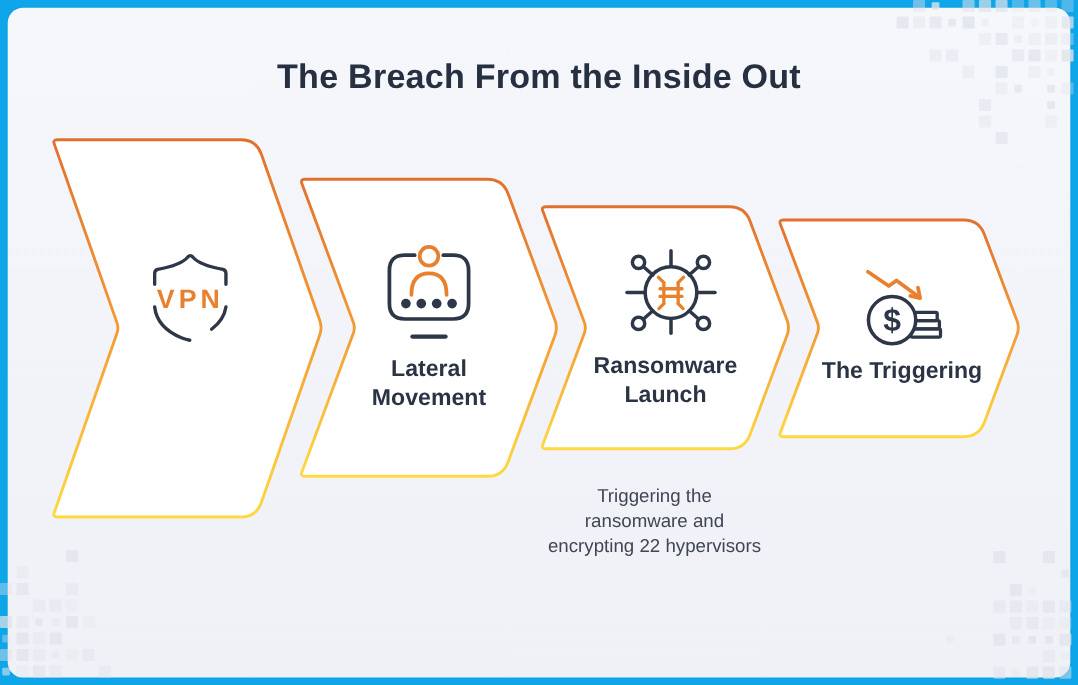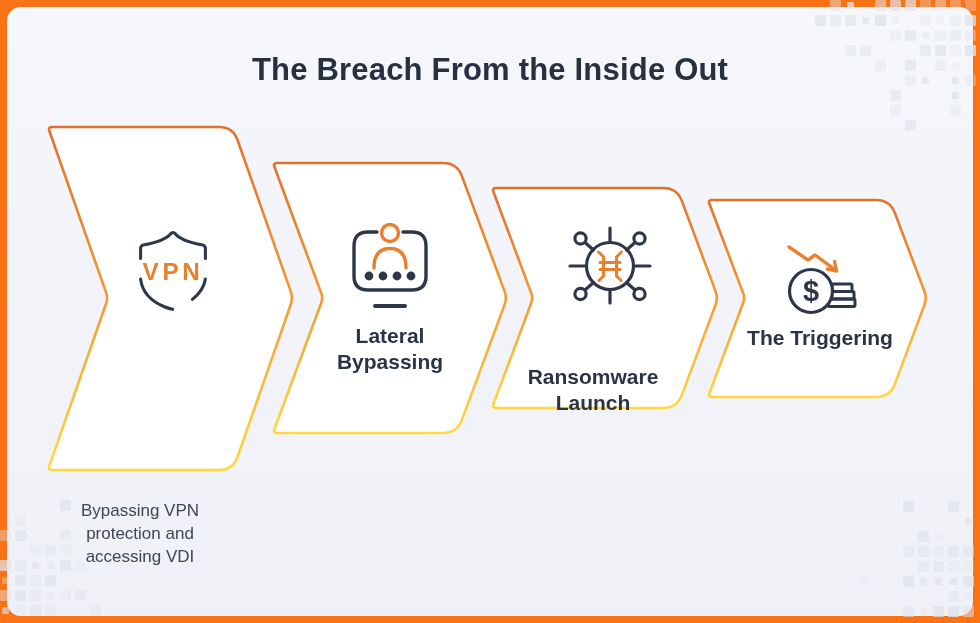--- a/index.html
+++ b/index.html
@@ -1,33 +1,33 @@
 <!DOCTYPE html>
 <html><head>
 <meta charset="utf-8">
 <style>
   html,body{margin:0;padding:0;background:#ffffff;}
-  .frame{position:relative;width:980px;height:623px;background:#f97316;overflow:hidden;
+  .frame{position:relative;width:980px;height:623px;background:#0ea5e9;overflow:hidden;
          font-family:"Liberation Sans", sans-serif;}
   .panel{position:absolute;left:7px;top:7px;right:7px;bottom:7px;border-radius:14px;
          background:linear-gradient(180deg,#F5F7FB 0%,#F1F3F8 60%,#EFF1F6 100%);
          box-shadow:0 0 0 1px rgba(40,50,70,0.03);}
   .title{position:absolute;left:0;top:52px;width:980px;text-align:center;
          font-size:31px;font-weight:700;color:#273040;letter-spacing:.2px;}
   .chevrons{position:absolute;left:0;top:0;width:980px;height:623px;}
   .step-title{position:absolute;text-align:center;font-weight:700;color:#2B3445;
               font-size:21px;line-height:1.24;white-space:pre-line;}
   .step-desc{position:absolute;text-align:center;font-weight:400;color:#3E4654;
              font-size:17px;line-height:1.34;white-space:pre-line;}
   .icon{position:absolute;}
   .pixels{position:absolute;}
   .pixels span{position:absolute;background:#DFE3EB;border-radius:1px;display:block;}
   .t1{left:78px;top:341px;width:190px;}
   .t2{left:305px;top:323px;width:170px;}
-  .t3{left:500px;top:320px;width:186px;margin-top:44px;}
+  .t3{left:512px;top:320px;width:186px;}
   .t4{left:725px;top:325px;width:190px;}
   .b1{left:50px;top:500px;width:180px;}
   .b2{left:255px;top:466px;width:212px;}
   .b3{left:486px;top:440px;width:218px;}
   .b4{left:711px;top:429px;width:214px;}
   .i1{left:128px;top:221px;width:90px;height:100px;}
   .i2{left:340px;top:218px;width:100px;height:100px;}
   .i3{left:560px;top:218px;width:100px;height:100px;}
   .i4{left:775px;top:225px;width:110px;height:100px;}
   .px-tr{left:770px;top:0;width:210px;height:135px;}
@@ -225,21 +225,21 @@
     </g>
     <circle cx="36" cy="66" r="21.5" fill="#FFFFFF" stroke="#2E3748" stroke-width="3.2"></circle>
     <text x="36" y="76" text-anchor="middle" fill="#2E3748" font-size="29" font-weight="600" font-family="Liberation Sans, sans-serif">$</text>
     <g fill="none" stroke="#E8802E" stroke-width="3.4" stroke-linecap="round" stroke-linejoin="round">
       <path d="M14,22 L33,35 L40,30 L61,45.5"></path>
       <path d="M52.5,44 L61.5,46 L59.5,36.5"></path>
     </g>
   </svg>
 
   <div class="step-title t2">Lateral
-Bypassing</div>
+Movement</div>
   <div class="step-title t3">Ransomware
 Launch</div>
   <div class="step-title t4">The Triggering</div>
 
-  <div class="step-desc b1">Bypassing VPN
-protection and
-accessing VDI</div>
+  <div class="step-desc b3">Triggering the
+ransomware and
+encrypting 22 hypervisors</div>
 </div>
 
 </body></html>

